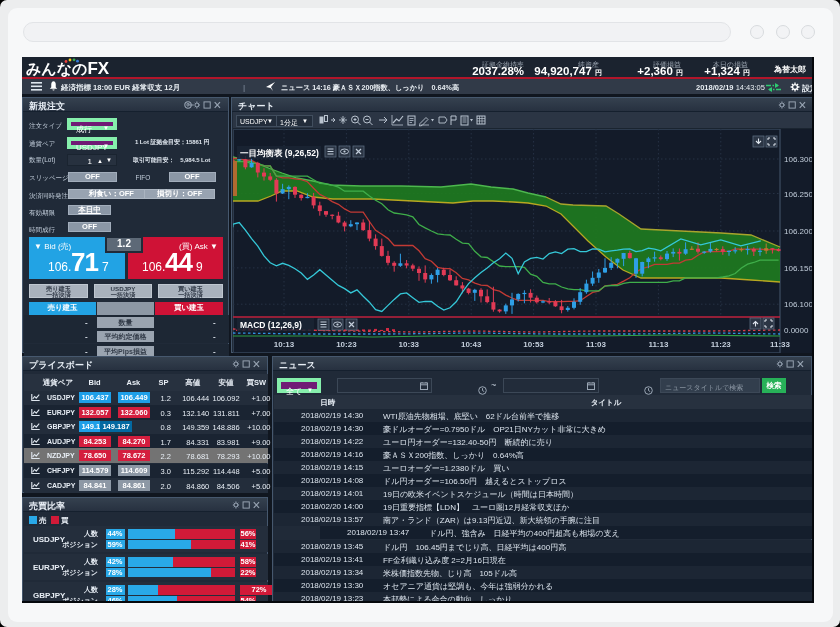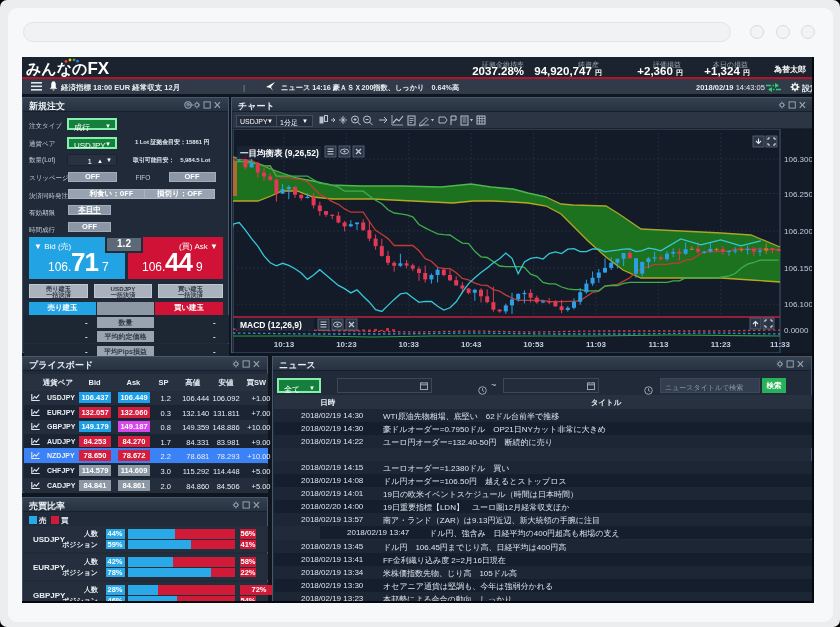--- a/index.html
+++ b/index.html
@@ -17,21 +17,21 @@
 .aval{position:absolute;font-size:11.5px;font-weight:bold;color:#fff;white-space:nowrap;}
 .aval .yen{font-size:7px;}
 .redline{position:absolute;left:0;top:20px;width:100%;height:2px;background:#b2152a;}
 .menubar{position:absolute;left:0;top:22px;width:100%;height:15px;background:#313a48;}
 .mtext{position:absolute;top:3.5px;white-space:nowrap;font-weight:bold;color:#e8edf2;font-size:8px;}
 .panel{position:absolute;background:#202a38;border:1px solid #46586e;}
 .phead{position:absolute;left:0;top:0;width:100%;height:14px;background:linear-gradient(#35414f,#273140);border-bottom:1px solid #15202e;}
 .ptitle{position:absolute;left:6px;top:2px;font-size:9px;font-weight:bold;color:#e8eef5;}
 .hico{position:absolute;right:4px;top:3px;}
 .olbl{position:absolute;font-size:6.5px;color:#c3cedb;white-space:nowrap;}
-.dd{position:absolute;background:#15803d;border:2px solid #86efac;color:#fff;font-size:8px;}
+.dd{position:absolute;background:#701a75;border:4px solid #86efac;color:#fff;font-size:8px;}
 .dd .arr{position:absolute;right:4px;top:2.5px;font-size:6px;color:#fff;}
 .gbtn{position:absolute;background:#8b97a6;border:1px solid #a2adbb;color:#fff;font-size:7.5px;font-weight:bold;text-align:center;}
 .gbtn2{position:absolute;background:#98a3b1;border:1px solid #aab4c0;color:#fff;font-size:7.5px;font-weight:bold;text-align:center;}
 .ortext{position:absolute;font-size:6px;font-weight:bold;color:#dfe6ee;white-space:nowrap;letter-spacing:-0.1px;}
 .bid{position:absolute;left:6px;top:139px;width:96px;height:42px;background:#22a3e4;color:#fff;padding-left:36px;}
 .ask{position:absolute;left:105px;top:139px;width:95px;height:42px;background:#cf1236;color:#fff;}
 .spread{position:absolute;left:82px;top:138px;width:38px;height:17px;background:#5d6977;border:2px solid #202a38;color:#fff;font-size:10px;font-weight:bold;text-align:center;line-height:12px;}
 .pbig{font-size:26px;font-weight:bold;letter-spacing:-1px;}
 .psm{font-size:12px;}
 .flatbtn{position:absolute;background:#a9b2bd;border:1px solid #bfc7d0;color:#333c49;font-size:6.2px;font-weight:bold;text-align:center;line-height:6.2px;padding-top:1px;}
@@ -93,21 +93,21 @@
 <div class="dd" style="left:44px;top:55.8px;width:50px;height:12px;background:#27313f;border:1px solid #1a2430;">
           <span style="position:absolute;right:24px;top:2px;">1</span>
           <span style="position:absolute;right:13px;top:3px;font-size:6px;">▲</span>
           <span class="arr">▼</span>
         </div>
 <div class="ortext" style="left:112px;top:40px;">1 Lot 証拠金目安：15861 円</div>
 <div class="ortext" style="left:110px;top:57.5px;">取引可能目安：　5,984.5 Lot</div>
 <div class="gbtn" style="left:45.3px;top:73.9px;width:48.3px;height:10px;line-height:8.5px;">OFF</div>
 <div class="olbl" style="left:112.6px;top:76px;">FIFO</div>
 <div class="gbtn" style="left:145.5px;top:73.9px;width:47px;height:10px;line-height:8.5px;">OFF</div>
-<div class="gbtn2" style="left:45.3px;top:90.5px;width:86px;height:10px;line-height:8.5px;font-family:Liberation Mono, monospace;">利食い：OFF</div>
+<div class="gbtn2" style="left:45.3px;top:90.5px;width:86px;height:10px;line-height:8.5px;">利食い：OFF</div>
 <div class="gbtn2" style="left:120.8px;top:90.5px;width:71.7px;height:10px;line-height:8.5px;">損切り：OFF</div>
 <div class="gbtn" style="left:45.3px;top:107.1px;width:42.6px;height:10px;line-height:8.5px;text-decoration:underline;">本日中</div>
 <div class="gbtn" style="left:45.3px;top:123.9px;width:42.6px;height:10px;line-height:8.5px;">OFF</div>
 <div class="bid">
           <span style="position:absolute;left:5px;top:4px;font-size:8px;">▼ Bid (売)</span>
           <span class="psm" style="position:absolute;left:19px;bottom:5px;">106.</span>
           <span class="pbig" style="position:absolute;left:42px;bottom:1px;">71</span>
           <span class="psm" style="position:absolute;left:73px;bottom:5px;">7</span>
         </div>
 <div class="ask">
@@ -182,40 +182,40 @@
 <div class="pcell" style="left:215.6px;top:3.5px;transform:translateX(-100%);">131.811</div>
 <div class="pcell" style="left:246.5px;top:3.5px;transform:translateX(-100%);">+7.00</div>
 </div>
 <div class="prow" style="top:62.7px;background:#232d3b;">
 <svg class="chico" viewBox="0 0 12 10">
             <path d="M0.7 0 V9.3 H12" stroke="#dfe6ee" stroke-width="1.6" fill="none"></path>
             <path d="M2 7 L4.8 3.5 L7 6 L11.3 1" stroke="#dfe6ee" stroke-width="1.5" fill="none"></path>
           </svg>
 <div class="pcell" style="left:23px;top:3.5px;font-weight:bold;font-size:7px;">GBPJPY</div>
 <div class="pbtn" style="left:55px;background:#1e9fe8;">149.179</div>
-<div class="pbtn" style="left:94px;background:#d946ef;">149.187</div>
+<div class="pbtn" style="left:76px;background:#0369a1;">149.187</div>
 <div class="pcell" style="left:147px;top:3.5px;transform:translateX(-100%);">0.8</div>
 <div class="pcell" style="left:185.3px;top:3.5px;transform:translateX(-100%);">149.359</div>
 <div class="pcell" style="left:215.6px;top:3.5px;transform:translateX(-100%);">148.886</div>
 <div class="pcell" style="left:246.5px;top:3.5px;transform:translateX(-100%);">+10.00</div>
 </div>
 <div class="prow" style="top:77.3px;background:#1a2432;">
 <svg class="chico" viewBox="0 0 12 10">
             <path d="M0.7 0 V9.3 H12" stroke="#dfe6ee" stroke-width="1.6" fill="none"></path>
             <path d="M2 7 L4.8 3.5 L7 6 L11.3 1" stroke="#dfe6ee" stroke-width="1.5" fill="none"></path>
           </svg>
 <div class="pcell" style="left:23px;top:3.5px;font-weight:bold;font-size:7px;">AUDJPY</div>
 <div class="pbtn" style="left:55px;background:#d41e3e;">84.253</div>
 <div class="pbtn" style="left:94px;background:#d41e3e;">84.270</div>
 <div class="pcell" style="left:147px;top:3.5px;transform:translateX(-100%);">1.7</div>
 <div class="pcell" style="left:185.3px;top:3.5px;transform:translateX(-100%);">84.331</div>
 <div class="pcell" style="left:215.6px;top:3.5px;transform:translateX(-100%);">83.981</div>
 <div class="pcell" style="left:246.5px;top:3.5px;transform:translateX(-100%);">+9.00</div>
 </div>
-<div class="prow" style="top:91px;background:#3b82f6;padding-left:27px;">
+<div class="prow" style="top:91px;background:#737373;padding-left:27px;">
 <svg class="chico" viewBox="0 0 12 10">
             <path d="M0.7 0 V9.3 H12" stroke="#dfe6ee" stroke-width="1.6" fill="none"></path>
             <path d="M2 7 L4.8 3.5 L7 6 L11.3 1" stroke="#dfe6ee" stroke-width="1.5" fill="none"></path>
           </svg>
 <div class="pcell" style="left:23px;top:3.5px;font-weight:bold;font-size:7px;">NZDJPY</div>
 <div class="pbtn" style="left:55px;background:#d41e3e;">78.650</div>
 <div class="pbtn" style="left:94px;background:#d41e3e;">78.672</div>
 <div class="pcell" style="left:147px;top:3.5px;transform:translateX(-100%);">2.2</div>
 <div class="pcell" style="left:185.3px;top:3.5px;transform:translateX(-100%);">78.681</div>
 <div class="pcell" style="left:215.6px;top:3.5px;transform:translateX(-100%);">78.293</div>
@@ -356,20 +356,24 @@
           <div class="ndate">2018/02/19 14:30</div>
           <div class="ntitle">WTI原油先物相場、底堅い　62ドル台前半で推移</div>
         </div>
 <div class="nrow" style="top:65.05px;background:#141e2c;">
           <div class="ndate">2018/02/19 14:30</div>
           <div class="ntitle">豪ドルオーダー=0.7950ドル　OP21日NYカット非常に大きめ</div>
         </div>
 <div class="nrow" style="top:78.1px;background:#1c2634;">
           <div class="ndate">2018/02/19 14:22</div>
           <div class="ntitle">ユーロ円オーダー=132.40-50円　断続的に売り</div>
+        </div>
+<div class="nrow" style="top:91.15px;background:#141e2c;">
+          <div class="ndate">2018/02/19 14:16</div>
+          <div class="ntitle">豪ＡＳＸ200指数、しっかり　0.64%高</div>
         </div>
 <div class="nrow" style="top:104.2px;background:#1c2634;">
           <div class="ndate">2018/02/19 14:15</div>
           <div class="ntitle">ユーロオーダー=1.2380ドル　買い</div>
         </div>
 <div class="nrow" style="top:117.25px;background:#141e2c;">
           <div class="ndate">2018/02/19 14:08</div>
           <div class="ntitle">ドル円オーダー=106.50円　越えるとストップロス</div>
         </div>
 <div class="nrow" style="top:130.3px;background:#1c2634;">

